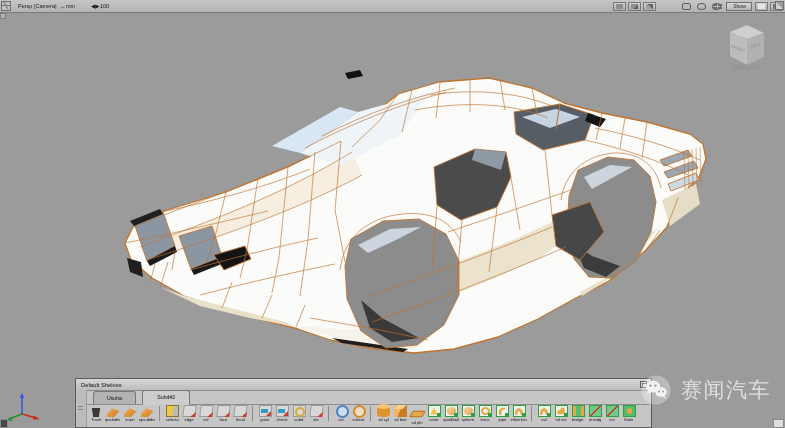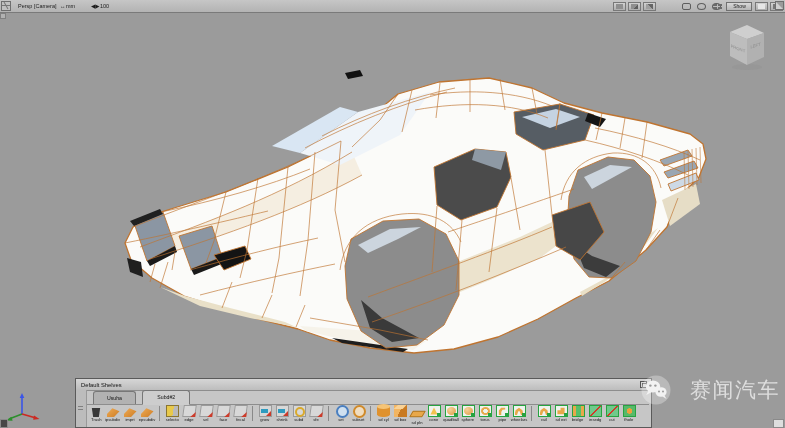--- a/index.html
+++ b/index.html
@@ -92,21 +92,21 @@
   .sh-torus{border-radius:50%;background:radial-gradient(circle,#eef3ee 0 2px,#e8a84a 2.5px) !important;}
   .sh-pipe{clip-path:polygon(15% 100%,15% 45%,40% 8%,85% 8%,85% 32%,55% 35%,42% 62%,42% 100%);}
   .sh-arc{clip-path:polygon(0 100%,12% 40%,50% 8%,88% 40%,100% 100%,72% 100%,58% 52%,42% 52%,28% 100%);}
   .sh-ext{clip-path:polygon(10% 92%,10% 42%,45% 42%,45% 8%,90% 8%,90% 92%);}
   .ic-bridge{background:linear-gradient(90deg,#e8a84a 30%,#57c06a 30% 70%,#e8a84a 70%);border:1px solid #27a341;box-sizing:border-box;}
   .ic-cutg{background:linear-gradient(135deg,#6fc98a 44%,#d2382a 44% 56%,#6fc98a 56%);border:1px solid #27a341;box-sizing:border-box;}
   .ic-fhole{background:radial-gradient(circle,#f0a03c 0 2.5px,#57b96a 3px);border:1px solid #27a341;box-sizing:border-box;}
 
   
   .watermark{position:absolute;left:641px;top:375px;display:flex;align-items:center;z-index:60;}
-  .wm-text{font-size:21px;color:rgba(230,230,230,.88);letter-spacing:1.5px;margin-left:19px;
+  .wm-text{font-size:21px;color:rgba(230,230,230,.88);letter-spacing:1.5px;margin-left:10px;
            font-family:"DejaVu Sans","Liberation Sans",sans-serif;}
 </style>
 </head>
 <body>
 
 <div class="screen">
 
   <div class="topbar">
     <span class="corner-ic"></span>
     <span class="tb-text" style="margin-left:18px">Persp [Camera]</span>

